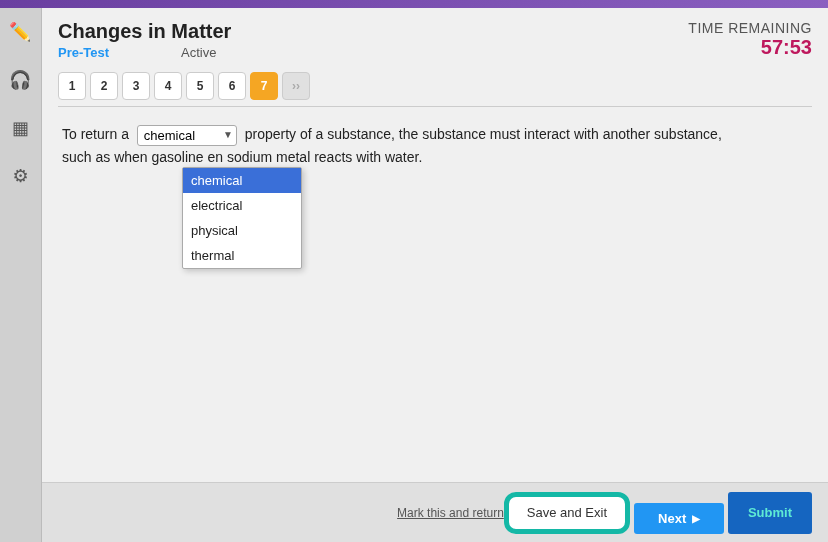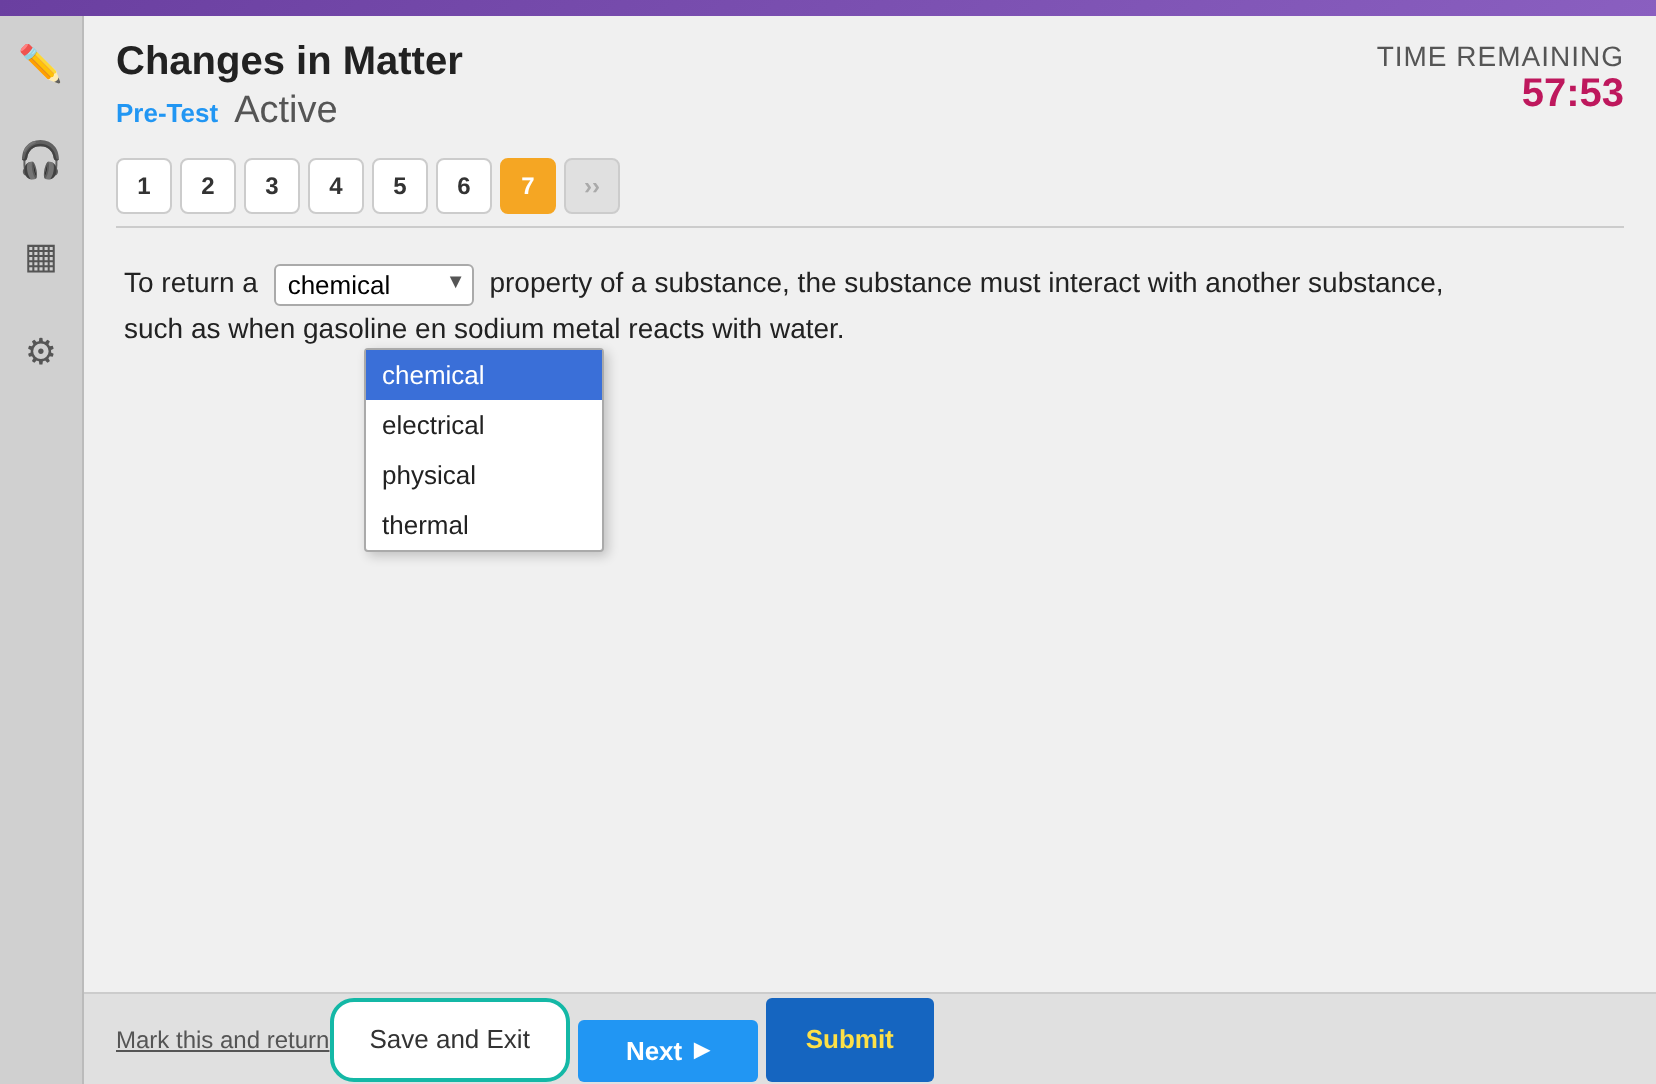--- a/index.html
+++ b/index.html
@@ -62,32 +62,33 @@
     .title {
       font-size: 20px;
       font-weight: bold;
       color: #222;
       margin-bottom: 2px;
     }
 
     .subtitle-row {
       display: flex;
       align-items: center;
-      gap: 8px;
+      gap: 28px;
     }
 
     .pre-test-label {
       color: #2196F3;
       font-size: 13px;
       font-weight: bold;
     }
 
     .active-label {
       color: #555;
-      font-size: 19px;
+      font-size: 13px;
+      margin-left: 44px;
     }
 
     .time-remaining {
       position: absolute;
       right: 16px;
       top: 12px;
       text-align: right;
     }
 
     .time-label {
@@ -204,44 +205,44 @@
       color: #222;
       cursor: pointer;
     }
 
     .dropdown-item.selected {
       background: #3a6fd8;
       color: #fff;
     }
 
     .bottom-bar {
-      height: 46px;
+      height: 60px;
       background: #e0e0e0;
       border-top: 1px solid #ccc;
       display: flex;
       align-items: center;
-      justify-content: flex-start;
+      justify-content: flex-end;
       padding: 0 16px;
     }
 
     .mark-return {
       font-size: 12px;
       color: #555;
       text-decoration: underline;
       cursor: pointer;
     }
 
     .bottom-buttons {
       display: flex;
       gap: 0;
     }
 
     .btn-save {
       background: #fff;
-      border: 2px solid #14b8a6;
+      border: 5px solid #14b8a6;
       color: #333;
       padding: 8px 18px;
       font-size: 13px;
       cursor: pointer;
       border-radius: 12px;
       margin-right: 4px;
     }
 
     .btn-next {
       background: #2196F3;
@@ -260,21 +261,21 @@
     }
 
     .btn-next::after {
       content: '▶';
       font-size: 10px;
     }
 
     .btn-submit {
       background: #1565C0;
       border: none;
-      color: #fde047;
+      color: #5eead4;
       padding: 8px 20px;
       font-size: 13px;
       font-weight: bold;
       cursor: pointer;
       border-radius: 3px;
     }
   </style>
 </head>
 <body>
 

